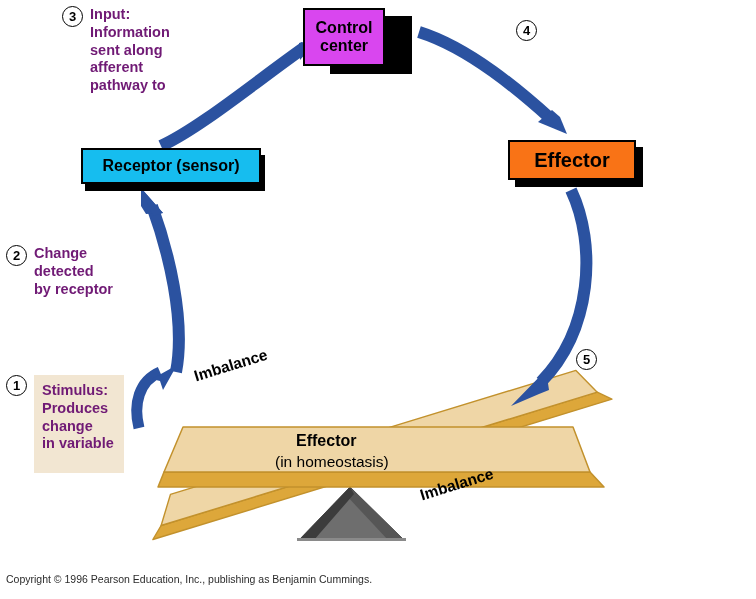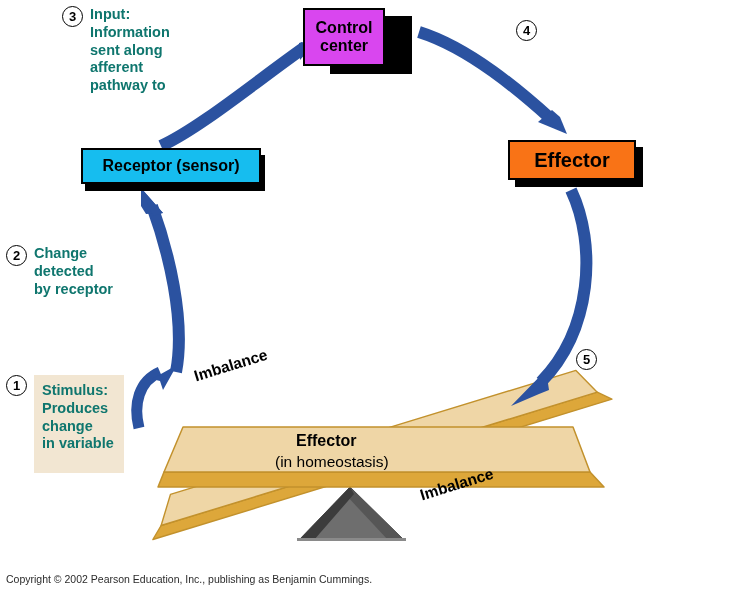--- a/index.html
+++ b/index.html
@@ -37,21 +37,21 @@
     color: #000;
     display: flex;
     align-items: center;
     justify-content: center;
     line-height: 1;
     background: transparent;
   }
   .step-text {
     font-size: 14.5px;
     font-weight: bold;
-    color: #0f766e;
+    color: #701a75;
     line-height: 1.23;
     white-space: pre-line;
   }
 
   
   .step-1 .step-text {
     background: #F2E6D2;
     padding: 7px 10px 20px 8px;
     box-sizing: border-box;
   }
@@ -241,15 +241,15 @@
   </div>
 
   <div class="step step-4" style="left:516px; top:20px; width:230px;">
     <div class="step-num">4</div>
   </div>
 
   <div class="step step-5" style="left:576px; top:349px; width:180px;">
     <div class="step-num">5</div>
   </div>
 
-  <div id="copyright">Copyright © 2002 Pearson Education, Inc., publishing as Benjamin Cummings.</div>
+  <div id="copyright">Copyright © 1996 Pearson Education, Inc., publishing as Benjamin Cummings.</div>
 
 </div>
 
 </body></html>

